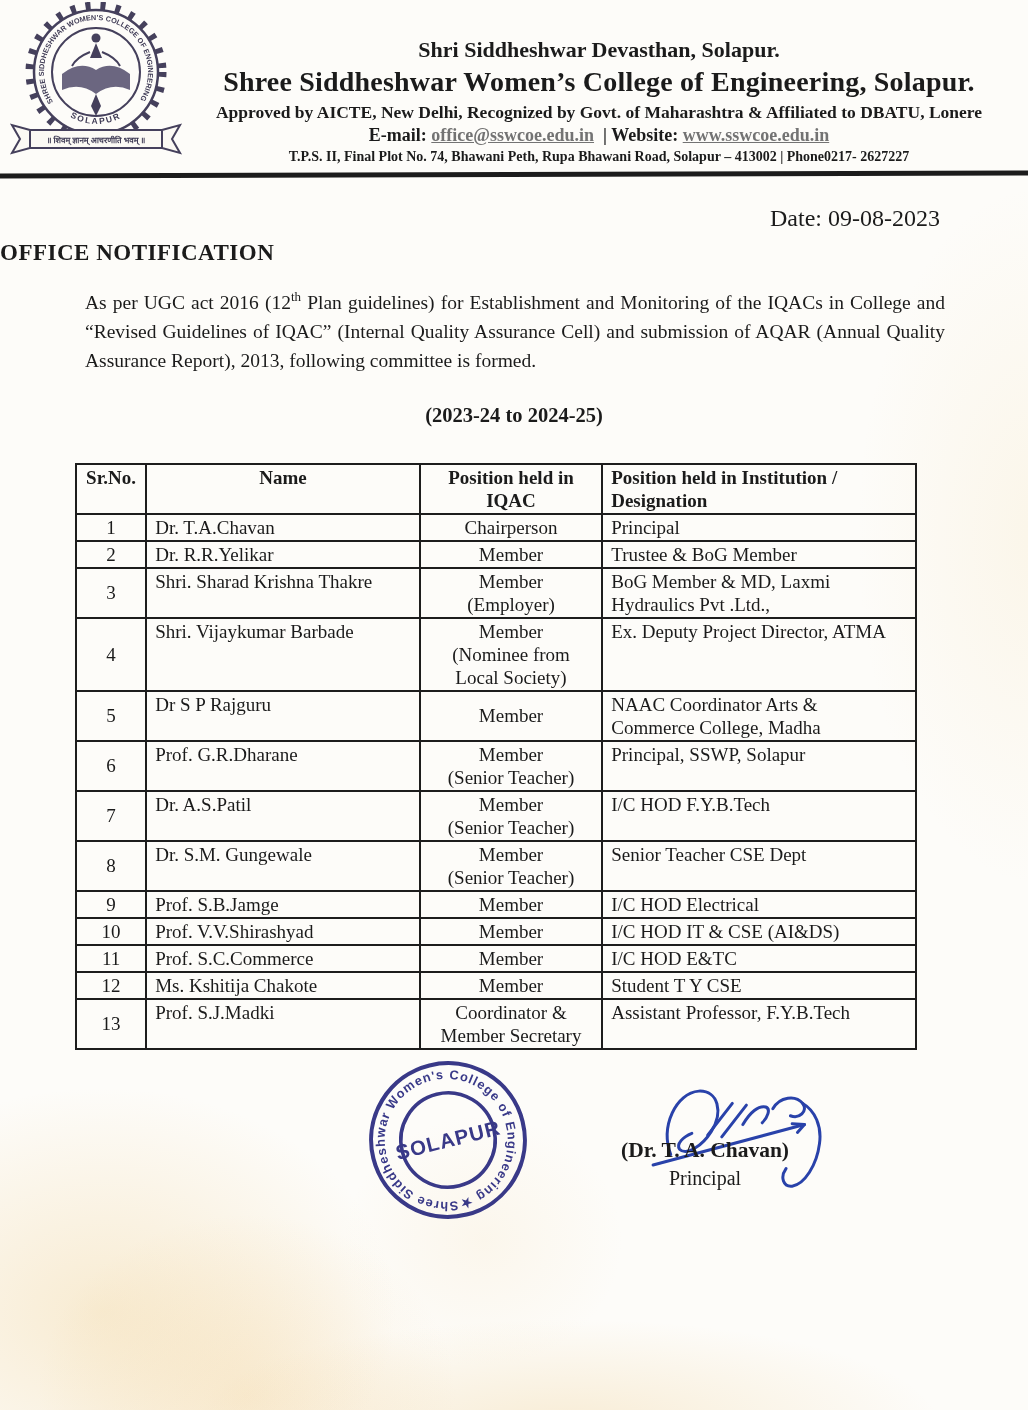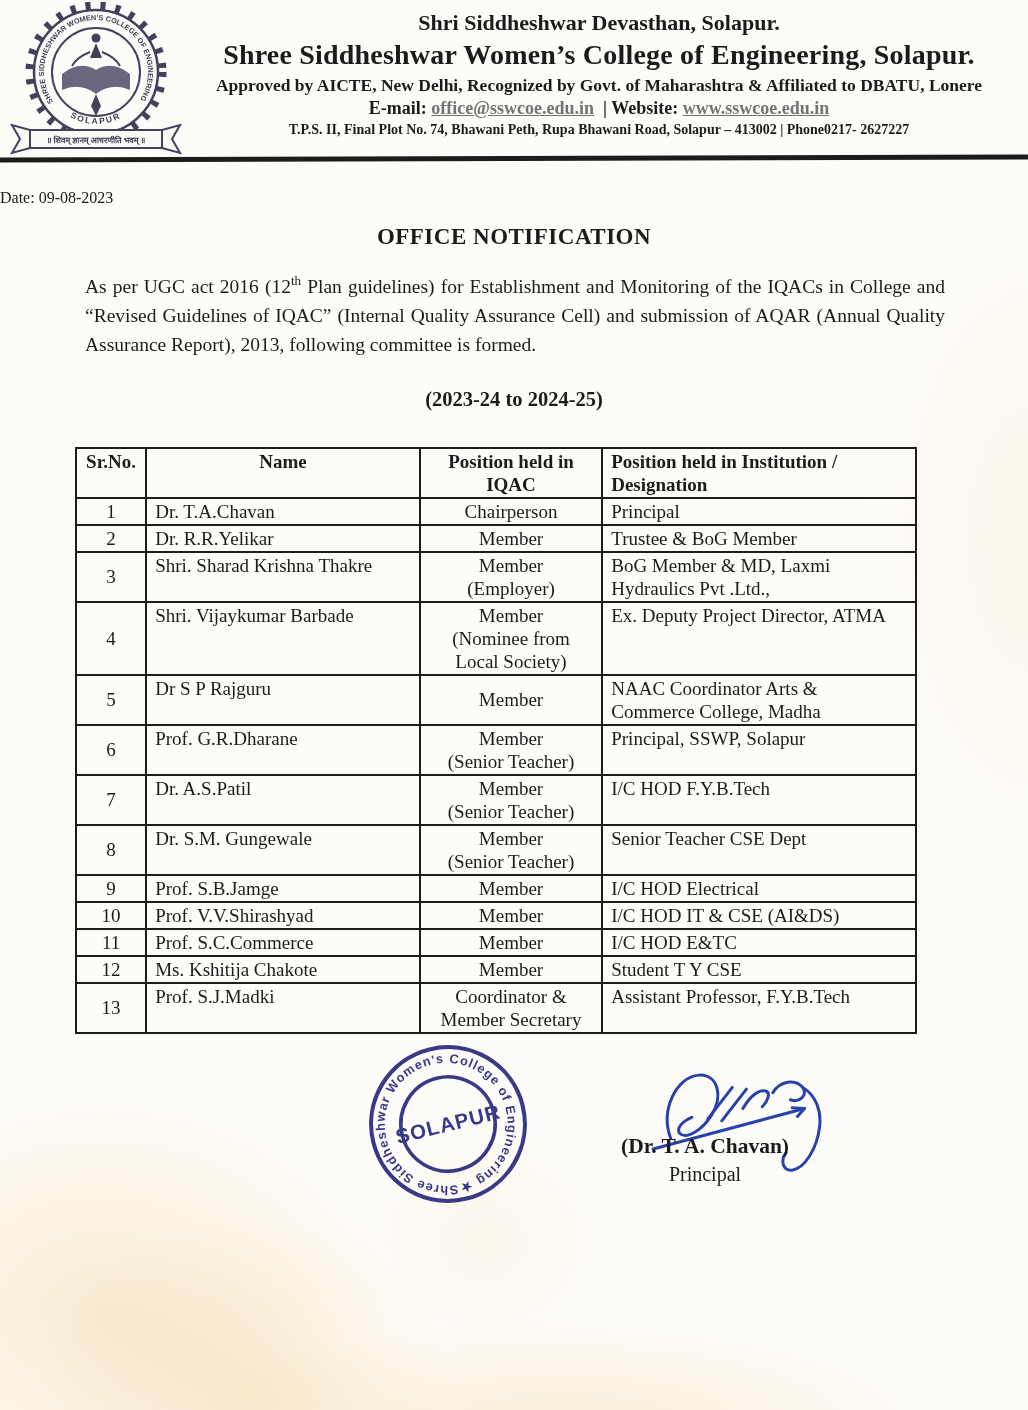--- a/index.html
+++ b/index.html
@@ -13,32 +13,32 @@
       radial-gradient(260px 500px at 101% 38%, rgba(240,212,150,.16), rgba(240,212,150,0) 70%),
       radial-gradient(500px 140px at 55% 101%, rgba(233,190,108,.25), rgba(233,190,108,0) 75%),
       radial-gradient(200px 180px at 47% 88%, rgba(240,205,140,.12), rgba(240,205,140,0) 70%),
       #fdfcf9;
   }
   .page{position:relative;width:1028px;height:1410px;}
 
   
   .header{position:relative;padding-top:8px;min-height:142px;}
   .logo{position:absolute;left:6px;top:2px;width:180px;height:158px;}
-  .header-text{margin-left:185px;width:828px;text-align:center;font-weight:bold;line-height:1.32;}
+  .header-text{margin-left:185px;width:828px;text-align:center;font-weight:bold;line-height:1.32;margin-top:27px;}
   .h-line1{font-size:22px;}
   .h-line2{font-size:28px;letter-spacing:.2px;}
   .h-line3{font-size:17.5px;}
   .h-line4{font-size:18px;}
   .h-line5{font-size:14px;}
   .h-link{text-decoration:underline;color:#737373;cursor:pointer;}
   .rule{height:5px;background:#1c1c1c;margin-top:6px;transform:rotate(-.18deg);}
 
   
-  .date-line{margin:28px 88px 17px 0;font-size:16px;}
-  .notice-title{text-align:center;font-size:23px;font-weight:bold;letter-spacing:.5px;margin-top:6px;}
+  .date-line{text-align:right;margin:28px 88px 8px 0;font-size:24px;}
+  .notice-title{font-size:23px;font-weight:bold;letter-spacing:.5px;margin-top:6px;}
   .body-para{margin:16px 83px 0 85px;font-size:19.5px;line-height:29px;text-align:justify;}
   .body-para sup{font-size:13px;}
 
   .committee-heading{text-align:center;font-weight:bold;font-size:20.5px;line-height:28px;margin-top:26px;}
 
   
   table.committee{border-collapse:collapse;table-layout:fixed;margin:34px 0 0 75px;width:842px;font-size:19px;}
   table.committee td,table.committee th{border:2px solid #1d1d1d;padding:1px 8px;line-height:23px;white-space:pre-line;}
   table.committee th{font-weight:bold;vertical-align:top;}
   th.h-sr,th.h-name{text-align:center;}
@@ -46,21 +46,21 @@
   th.h-des{text-align:left;}
   td.c-sr{text-align:center;vertical-align:middle;}
   td.c-name{text-align:left;vertical-align:top;}
   td.c-pos{text-align:center;vertical-align:middle;}
   td.c-des{text-align:left;vertical-align:top;}
 
   
   .footer{position:relative;height:370px;}
   .stamp{position:absolute;left:366px;top:8px;width:164px;height:164px;transform:rotate(-14deg);opacity:.93;}
   .signature{position:absolute;left:636px;top:20px;width:212px;height:132px;}
-  .signatory{position:absolute;left:572px;top:100px;width:266px;text-align:center;}
+  .signatory{position:absolute;left:572px;top:88px;width:266px;text-align:center;}
   .signatory-name{font-size:21.5px;font-weight:bold;}
   .signatory-title{font-size:20px;margin-top:4px;}
 </style>
 </head>
 <body>
 
 <div class="page">
 
   <div class="header">
     <svg class="logo" viewBox="0 0 180 158">

